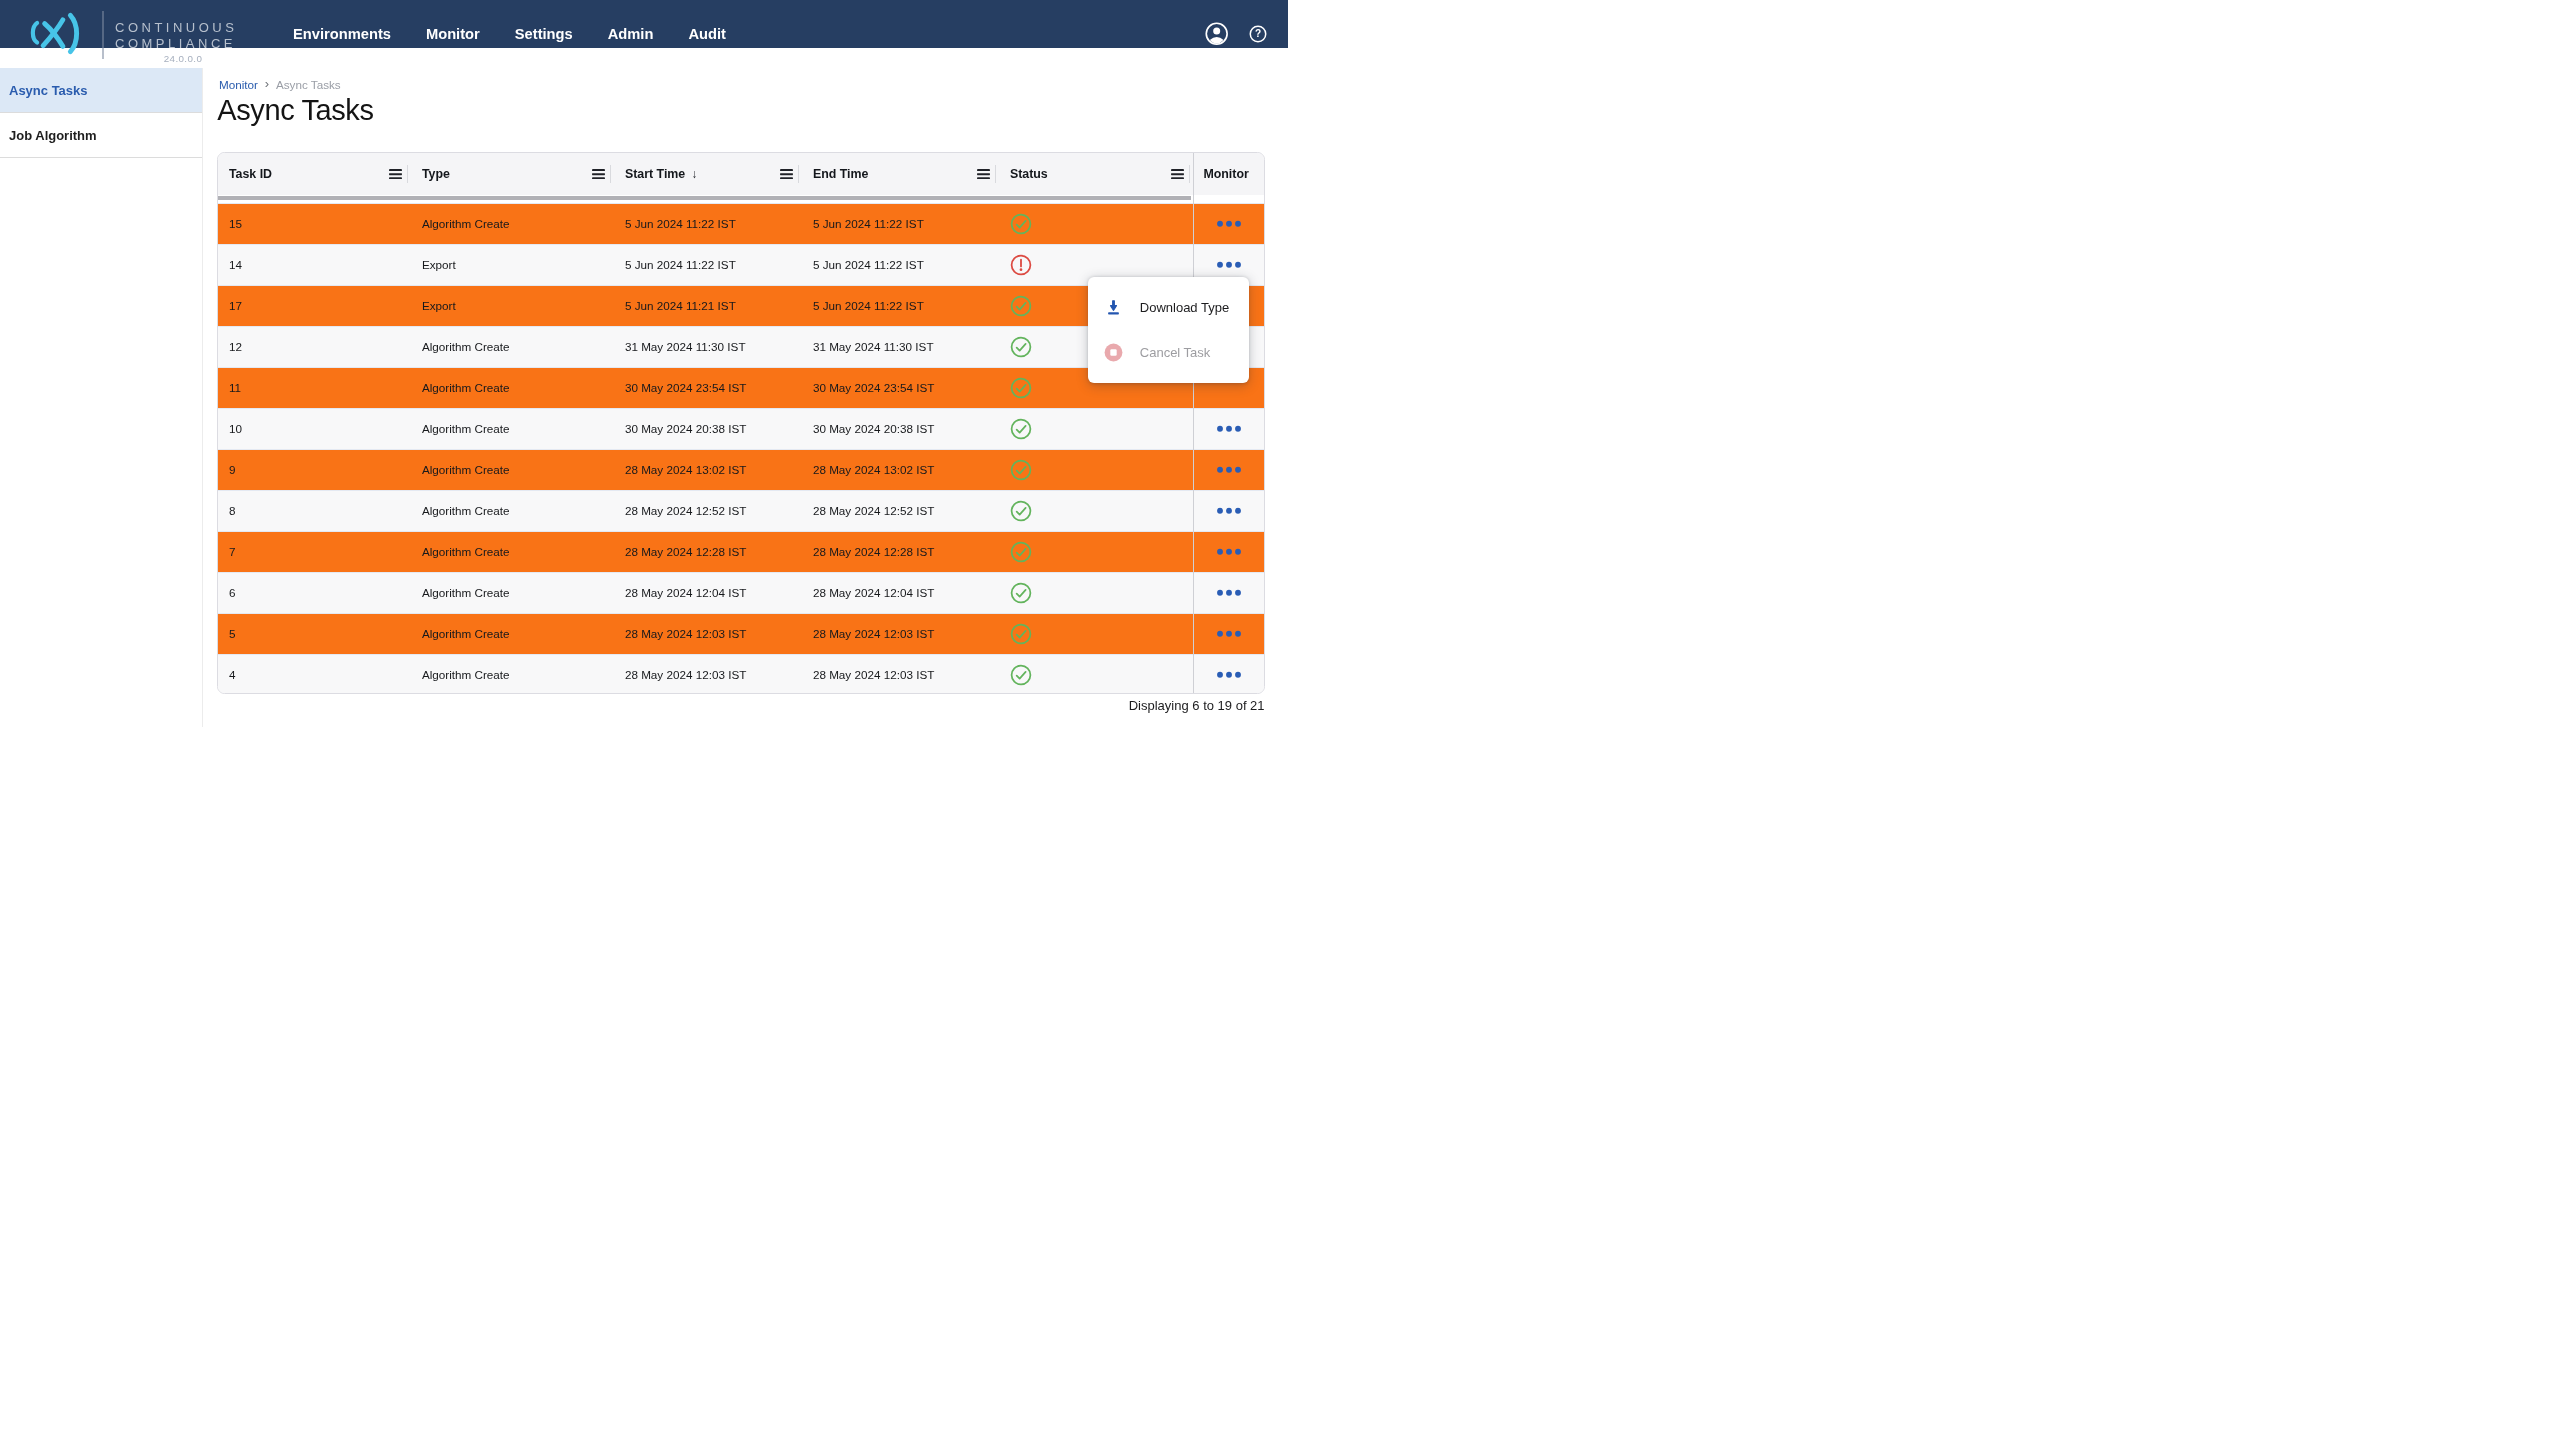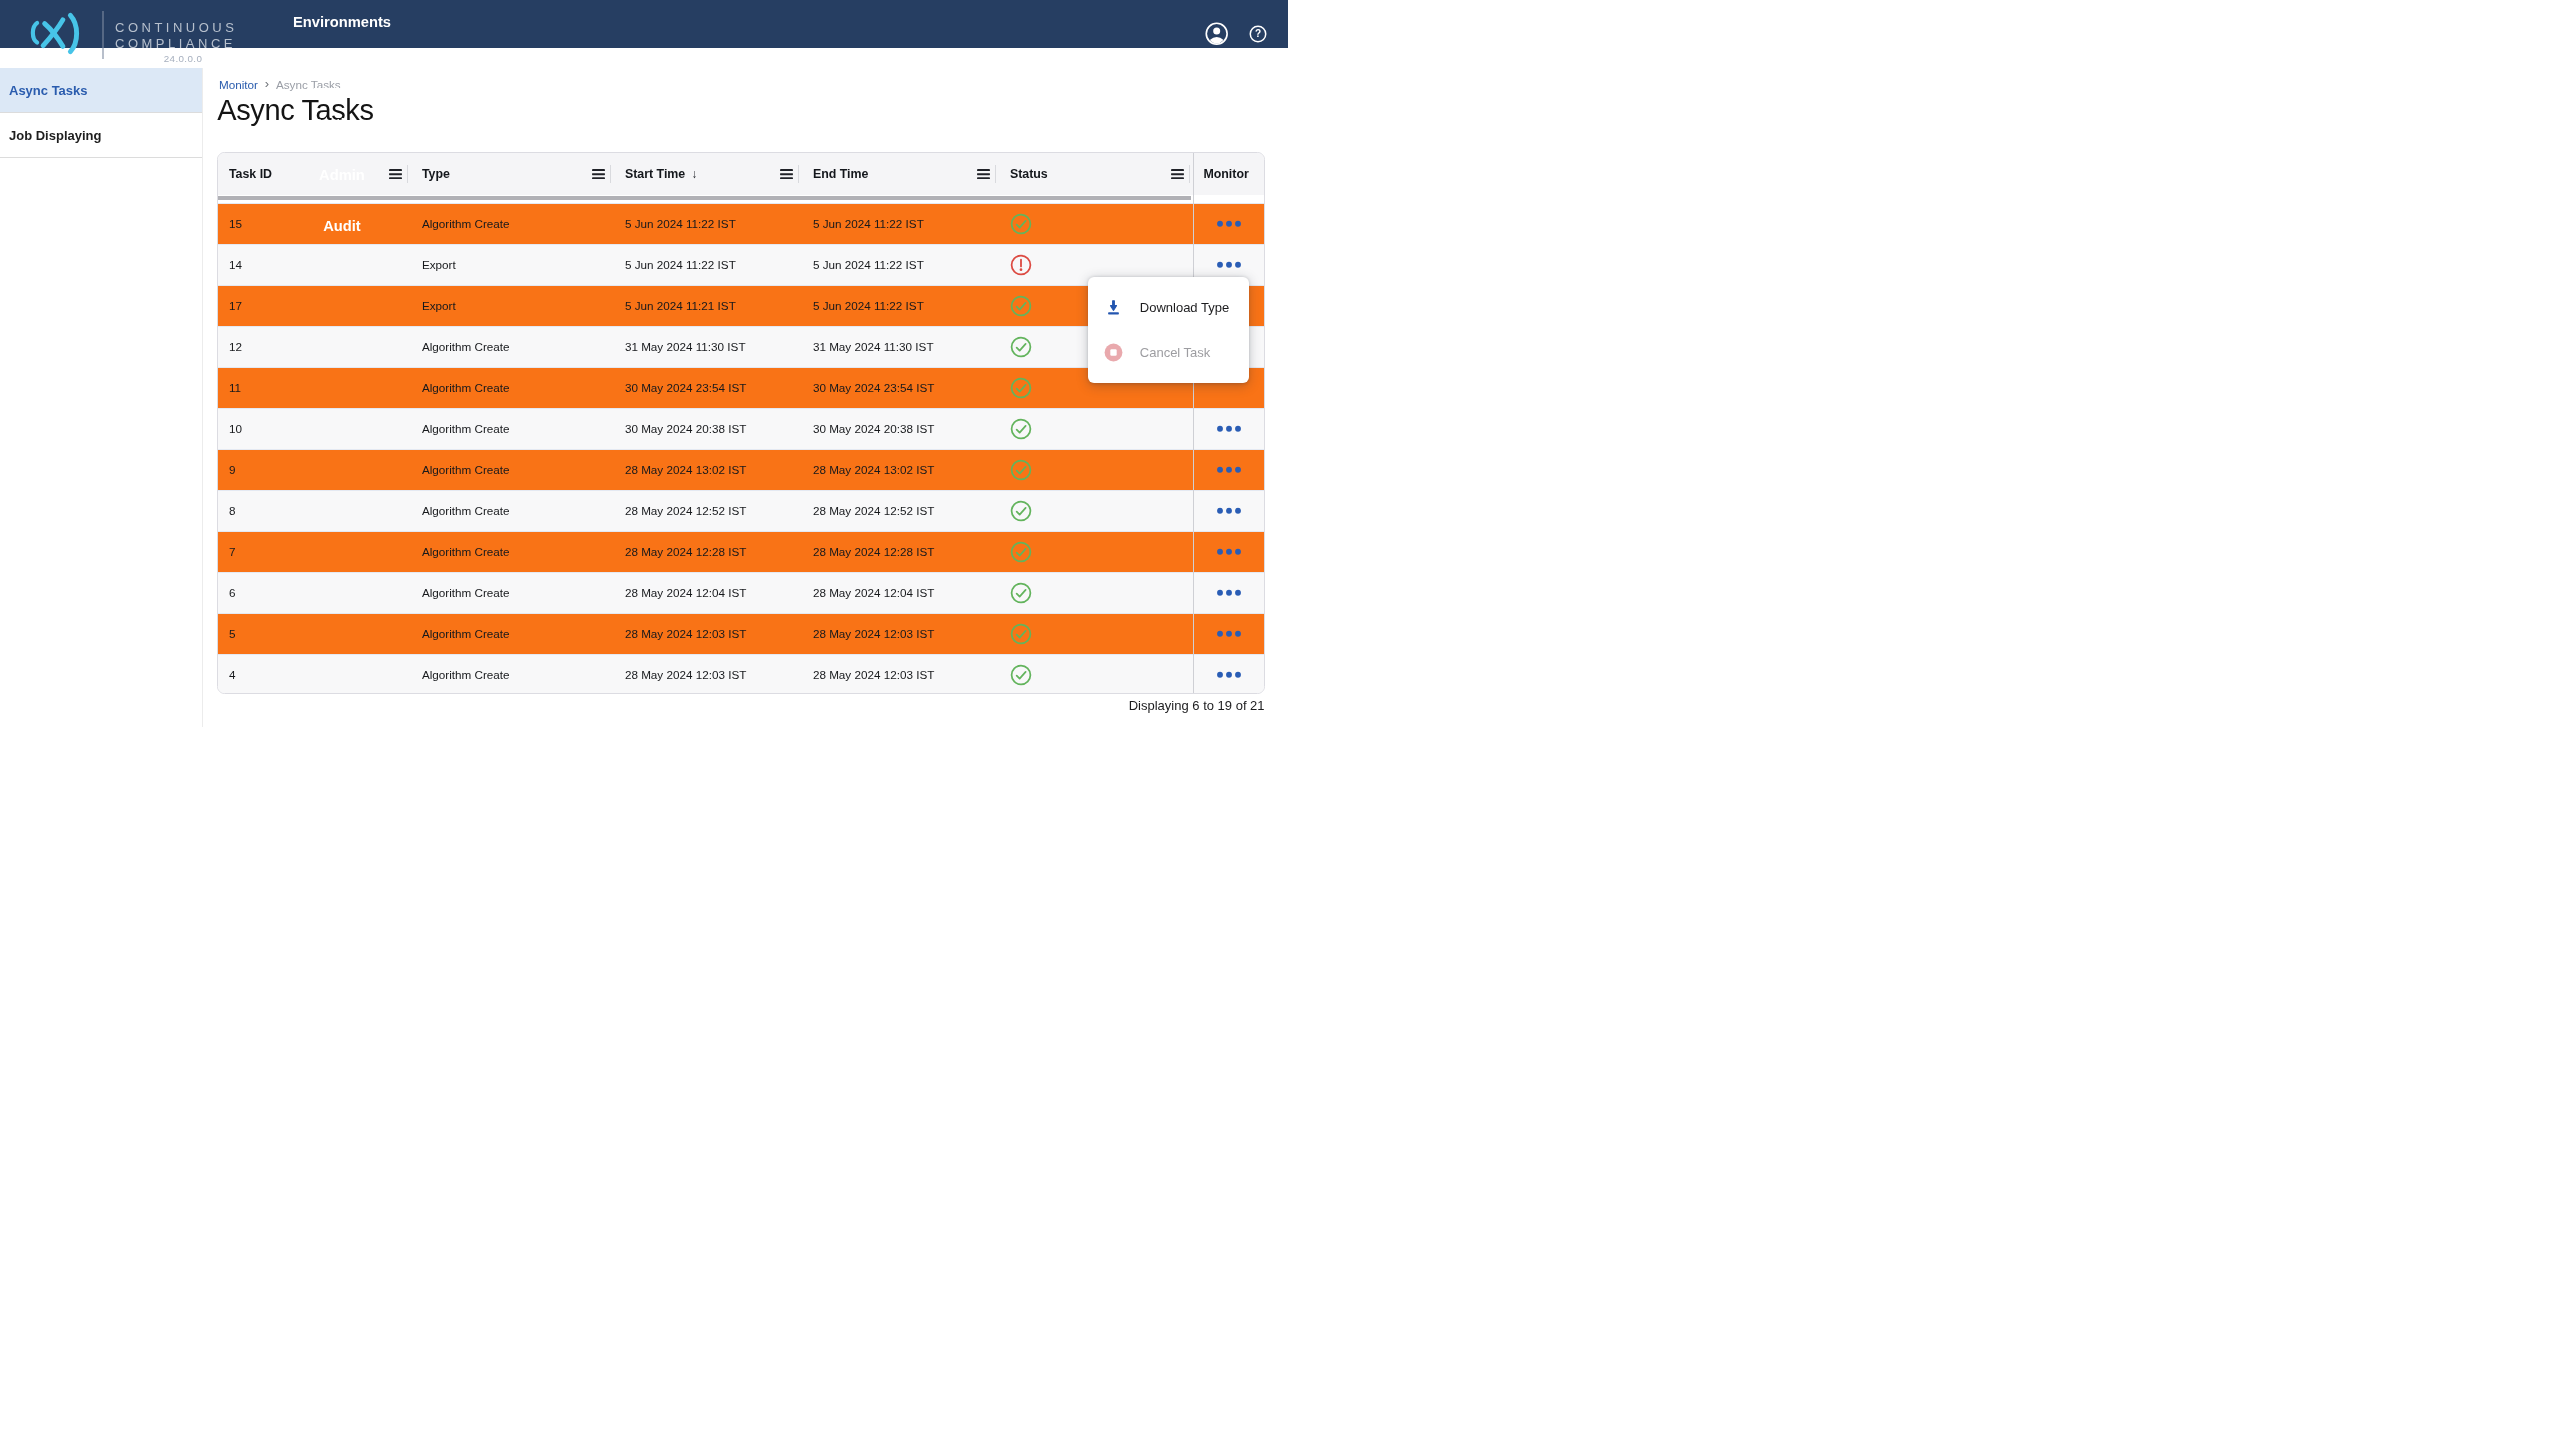--- a/index.html
+++ b/index.html
@@ -7,21 +7,21 @@
               font-family:"Liberation Sans","DejaVu Sans",sans-serif; }
 
   
   .topbar { position:absolute; left:0; top:0; width:1288px; height:48px; background:#263e62; z-index:30; }
   .logo-x { position:absolute; left:25px; top:9.8px; }
   .logo-divider { position:absolute; left:102px; top:10.6px; width:1.5px; height:48px; background:#7e8ba0; opacity:.55; }
   .brand { position:absolute; left:115px; top:19.6px; width:140px; color:#b7c0cd;
            font-size:13px; letter-spacing:3.5px; line-height:16.6px; white-space:nowrap; }
   .brand-version { position:absolute; left:115px; top:53px; width:136px; text-align:center;
                    color:#a6afbe; font-size:9.8px; letter-spacing:0.4px; }
-  .topnav { position:absolute; left:293px; top:14px; height:68px; display:flex; align-items:center; gap:35px;flex-direction:column; }
+  .topnav { position:absolute; left:293px; top:0; height:68px; display:flex; align-items:center; gap:35px; }
   .topnav-item { position:relative; color:#fff; font-size:14.7px; font-weight:bold; cursor:pointer; }
   .topnav-item .nav-underline { display:none; }
   .topnav-item.active .nav-underline { display:block; position:absolute; left:-1.5px; right:-1.5px; bottom:-10.6px;
                                        height:3.8px; background:#fff; }
   .topbar-icons { position:absolute; right:21px; top:0; height:68px; display:flex; align-items:center; gap:21px; }
 
   
   .sidebar { position:absolute; left:0; top:68px; width:203px; height:659px; background:#fff;
              border-right:0.8px solid #ececec; z-index:20; }
   .side-item { height:45px; display:flex; align-items:center; padding-left:9px;
@@ -117,21 +117,21 @@
       <svg width="18" height="18" viewBox="0 0 24 24">
         <circle cx="12" cy="12" r="10.3" fill="none" stroke="#fff" stroke-width="2"></circle>
         <text x="12" y="16.6" text-anchor="middle" font-size="13.5" font-weight="bold" fill="#fff" font-family="Liberation Sans, sans-serif">?</text>
       </svg>
     </span>
   </div>
 </header>
 
 <aside class="sidebar">
   <div class="side-item active">Async Tasks</div>
-  <div class="side-item">Job Displaying</div>
+  <div class="side-item">Job Algorithm</div>
 </aside>
 
 <main class="main">
 
   <div class="breadcrumb">
     <span class="crumb-link">Monitor</span>
     <span class="crumb-sep">›</span>
     <span class="crumb-current">Async Tasks</span>
   </div>
 

